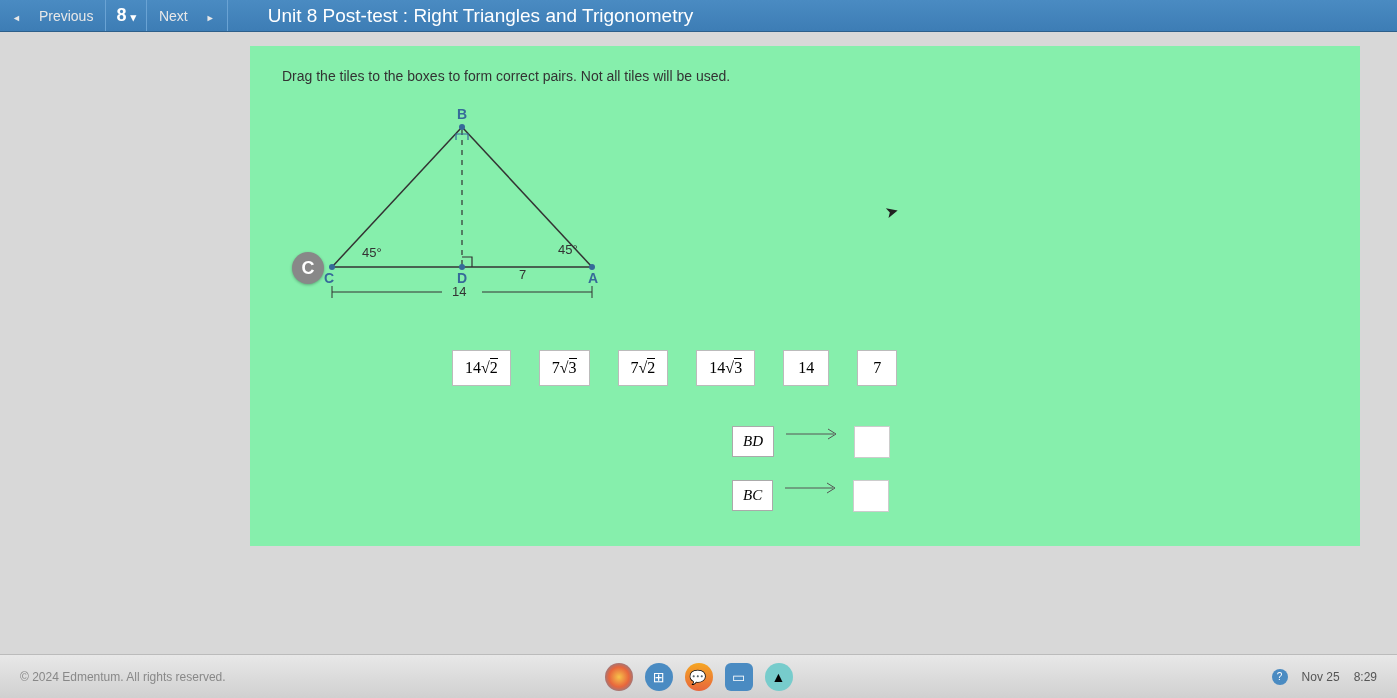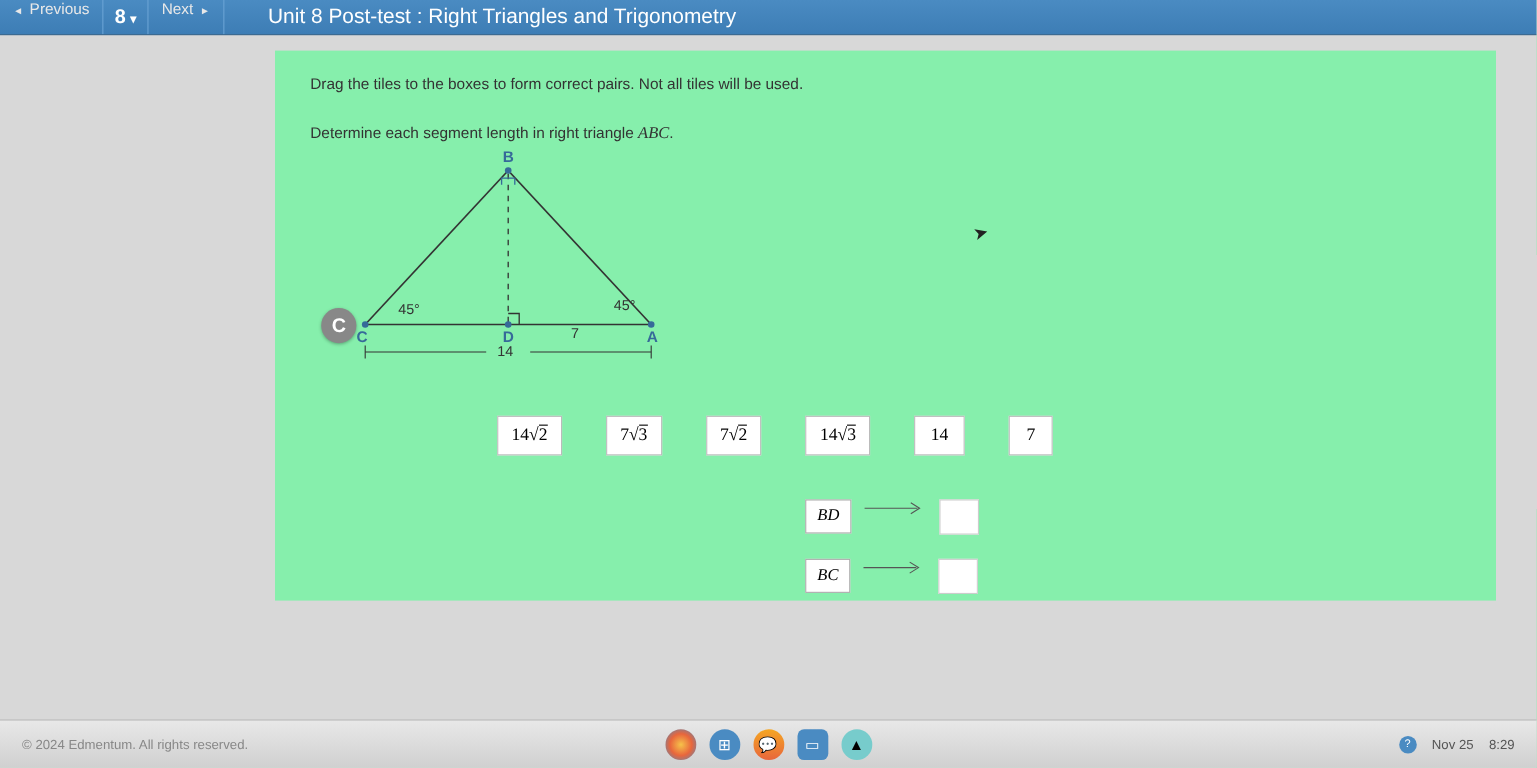--- a/index.html
+++ b/index.html
@@ -15,25 +15,26 @@
       background: linear-gradient(to bottom, #4a8bc2, #3d7db5);
       height: 32px;
       display: flex;
       align-items: center;
       color: #e8e8e8;
       font-size: 14px;
       border-bottom: 1px solid #2d5f8a;
     }
     .nav-btn {
       display: flex;
+      align-items: center;
       padding: 0 12px;
       height: 100%;
       border-right: 1px solid #6aa3d4;
       cursor: pointer;
-      gap: 6px;
+      gap: 18px;
     }
     .nav-btn:last-of-type { border-right: none; }
     .question-num {
       display: flex;
       align-items: center;
       padding: 0 10px;
       height: 100%;
       border-right: 1px solid #6aa3d4;
       font-size: 18px;
       font-weight: bold;
@@ -125,21 +126,21 @@
       justify-content: center;
       font-size: 18px;
       font-weight: bold;
       left: -10px;
       top: 140px;
       box-shadow: 0 1px 3px rgba(0,0,0,0.3);
     }
 
     .tiles-row {
       display: flex;
-      gap: 40px;
+      gap: 28px;
       margin-left: 170px;
       margin-top: 28px;
     }
     .tile {
       border: 1px solid #bbb;
       background: #fff;
       padding: 8px 12px;
       font-size: 16px;
       font-family: 'Times New Roman', serif;
       cursor: grab;
@@ -242,23 +243,20 @@
   </div>
   <div class="nav-btn">
     <span>Next</span>
     <span class="icon-arrow-right"></span>
   </div>
   <div class="title">Unit 8 Post-test : Right Triangles and Trigonometry</div>
 </div>
 
 <div class="content-area">
   <div class="instructions">Drag the tiles to the boxes to form correct pairs. Not all tiles will be used.</div>
-  <div class="question-text">
-    <span>Determine each segment length in right triangle </span><span class="italic-var">ABC</span><span>.</span>
-  </div>
 
   <div class="diagram-wrap">
     <svg width="320" height="210">
 
       <line x1="30" y1="155" x2="160" y2="15" stroke="#333" stroke-width="1.5"></line>
       <line x1="160" y1="15" x2="290" y2="155" stroke="#333" stroke-width="1.5"></line>
       <line x1="30" y1="155" x2="290" y2="155" stroke="#333" stroke-width="1.5"></line>
 
       <line x1="160" y1="18" x2="160" y2="155" stroke="#333" stroke-width="1.2" stroke-dasharray="5,5"></line>
 

